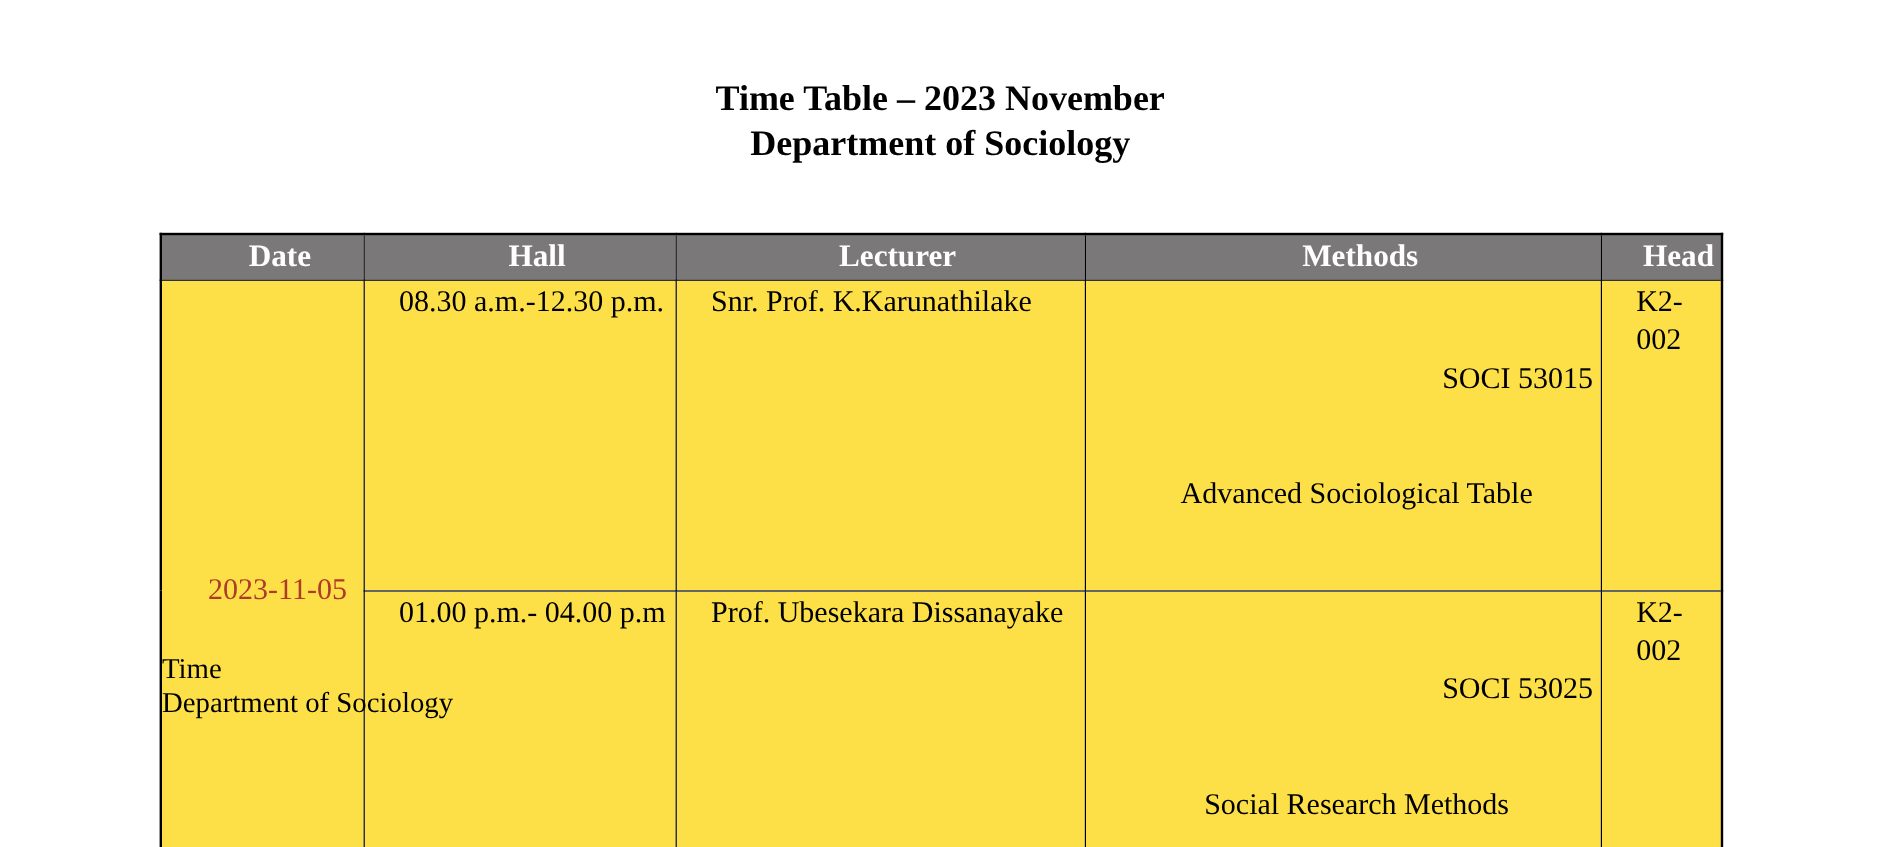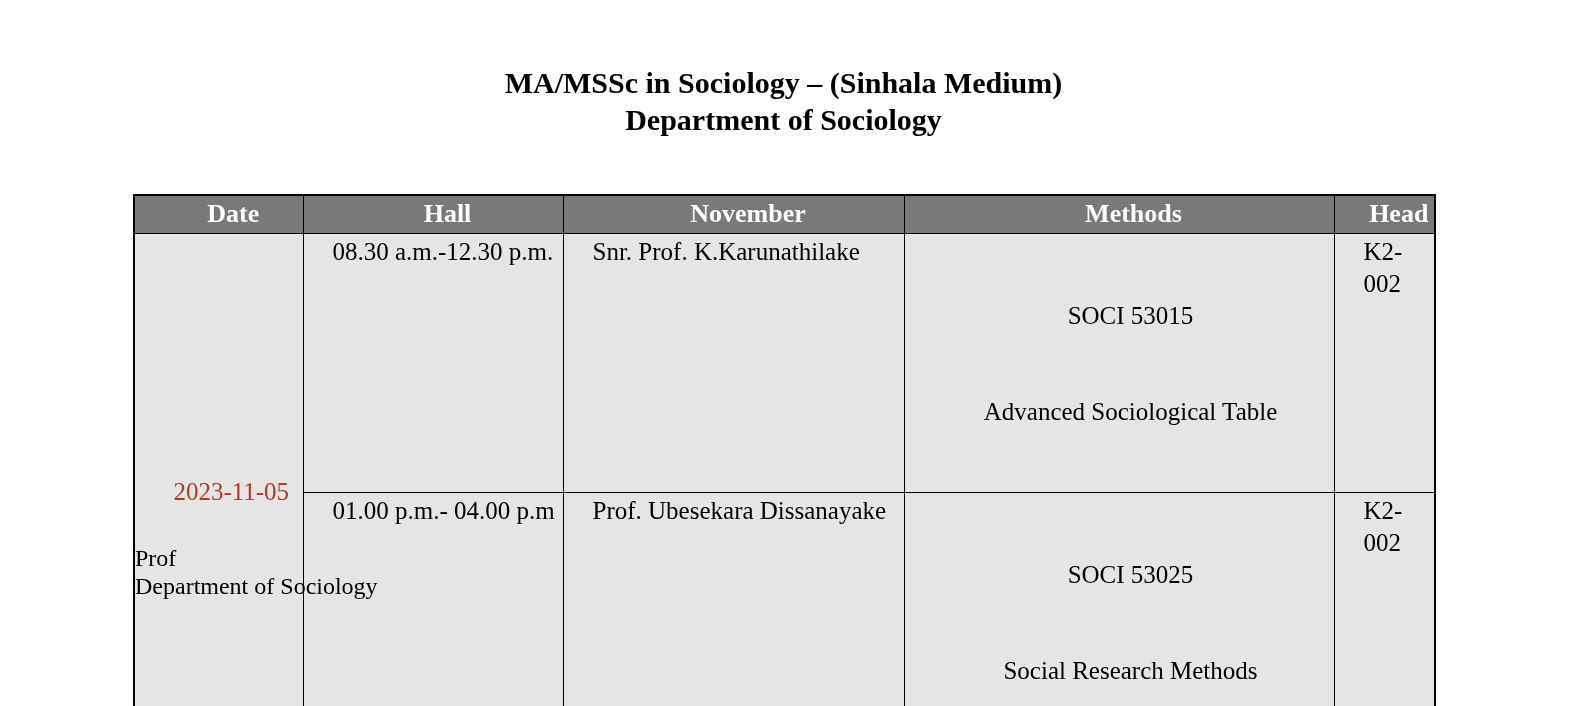--- a/index.html
+++ b/index.html
@@ -59,23 +59,23 @@
     text-align: left;
     padding: 2px 6px 0 9px;
     line-height: 32px;
   }
   td.date-cell {
     text-align: center;
     vertical-align: middle;
     color: #b03a2a;
     padding: 0 4px;
   }
-  .grp-0 td { background: #e5e5e5; }
+  .grp-0 td { background: #fde047; }
 
-  .subject-code { text-align: center; line-height: 32px; }
+  .subject-code { text-align: right; line-height: 32px; }
   .subject-name { text-align: center; line-height: 32px; }
 
   .footer-block {
     position: absolute;
     left: 135px; top: 544px;
     font-size: 24px;
     line-height: 28px;
   }
 
   
@@ -84,37 +84,37 @@
   col.c-lect { width: 341px; }
   col.c-subj { width: 430px; }
   col.c-hall { width: 101px; }
 </style>
 </head>
 <body>
 
 <div class="page">
 
   <div class="title-block">
-    <div class="title-line">MA/MSSc in Sociology – (Sinhala Medium)</div>
+    <div class="title-line">Time Table – 2023 November</div>
     <div class="title-line">Department of Sociology</div>
   </div>
 
   <table class="timetable">
     <colgroup>
       <col class="c-date">
         <col class="c-time">
         <col class="c-lect">
         <col class="c-subj">
         <col class="c-hall">
     </colgroup>
     <thead>
       <tr>
         <th class="hdr">Date</th>
         <th class="hdr">Hall</th>
-        <th class="hdr">November</th>
+        <th class="hdr">Lecturer</th>
         <th class="hdr">Methods</th>
         <th class="hdr">Head</th>
       </tr>
     </thead>
     <tbody>
       <tr class="data-row grp-0">
         <td class="date-cell" rowspan="2">2023-11-05</td>
         <td class="cell">08.30 a.m.-12.30 p.m.</td>
         <td class="cell">Snr. Prof. K.Karunathilake</td>
         <td class="cell">
@@ -130,17 +130,17 @@
           <div class="subject-code">SOCI 53025</div>
           <div class="subject-name">Social Research Methods</div>
         </td>
         <td class="cell">K2-002</td>
       </tr>
 
     </tbody>
   </table>
 
   <div class="footer-block">
-    <div>Prof</div>
+    <div>Time</div>
     <div>Department of Sociology</div>
   </div>
 
 </div>
 
 </body></html>

